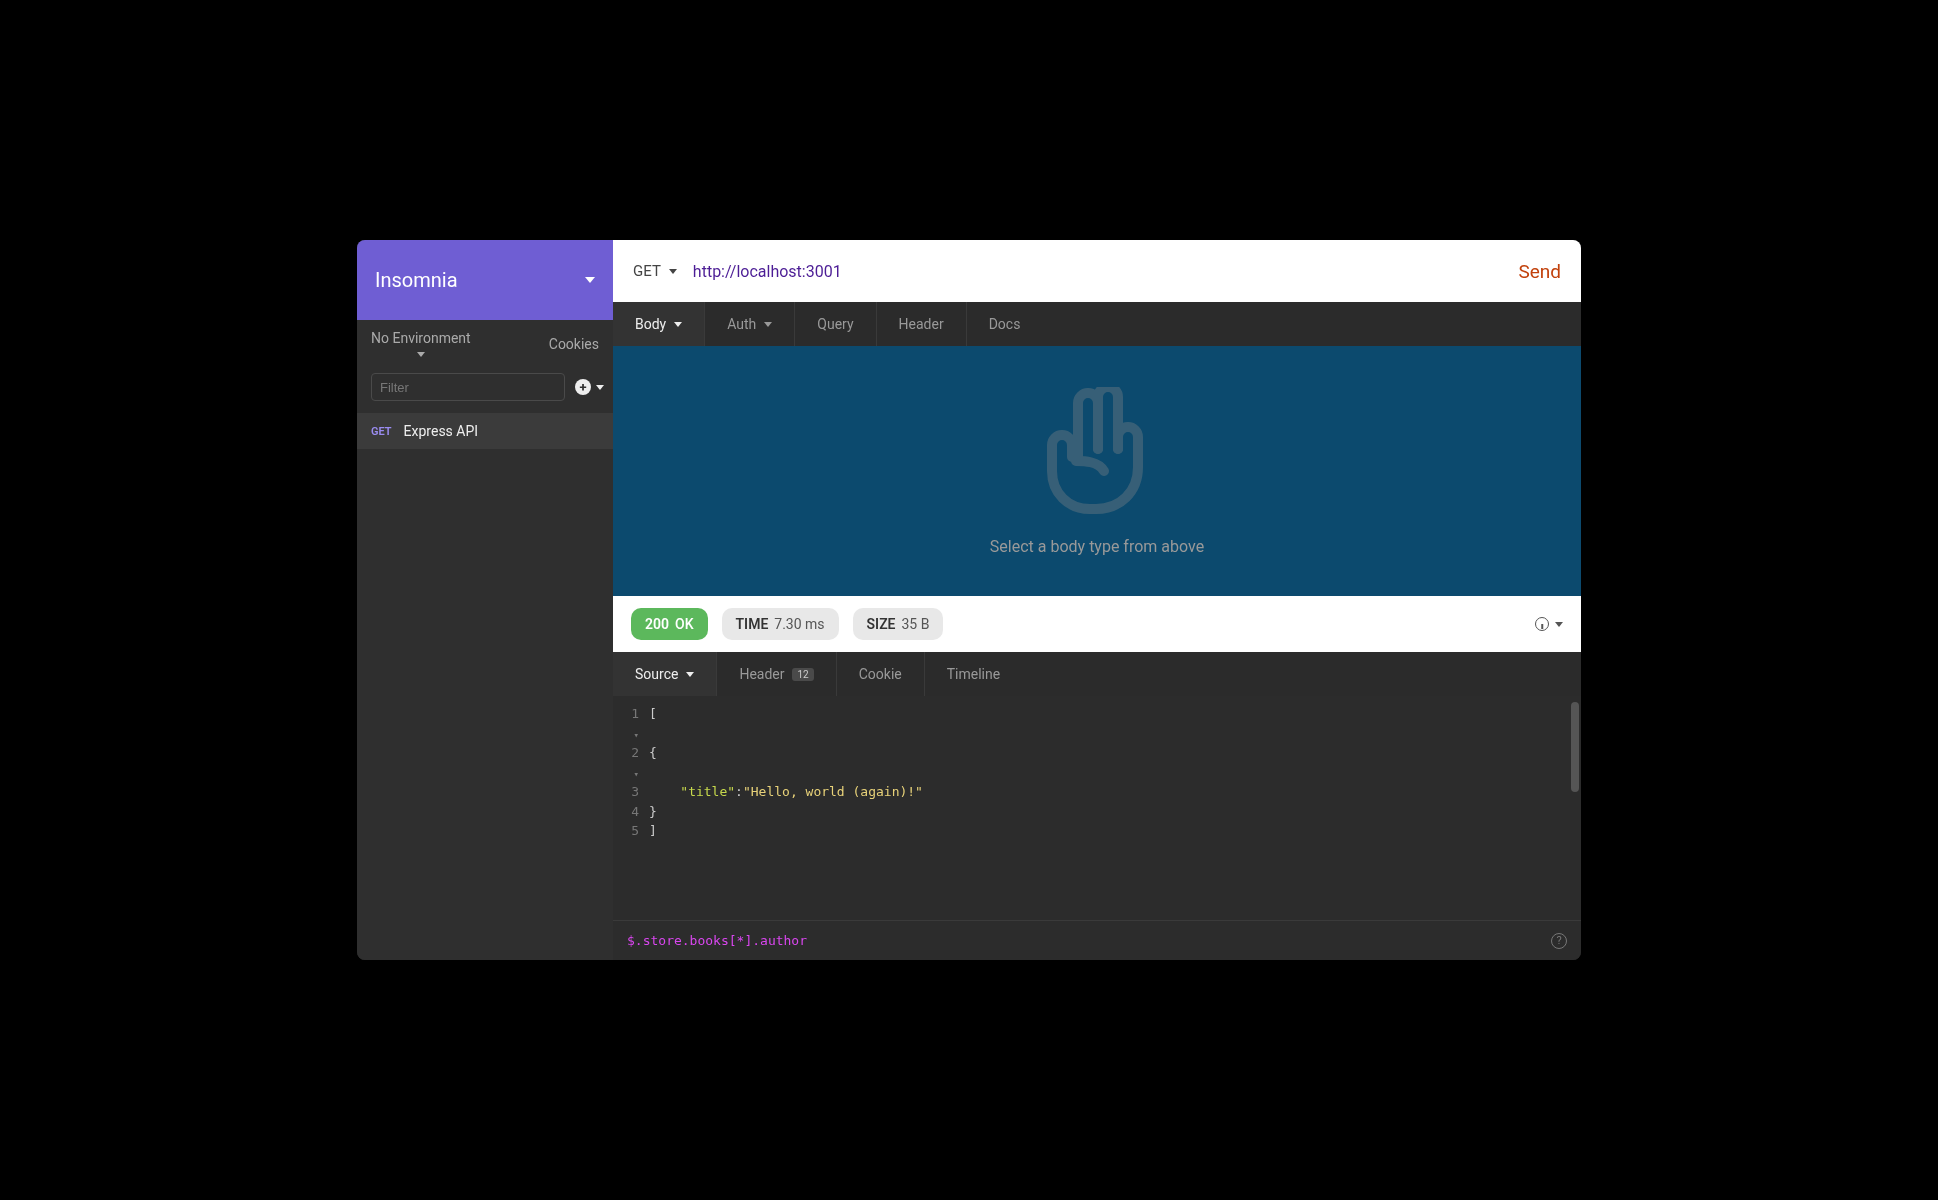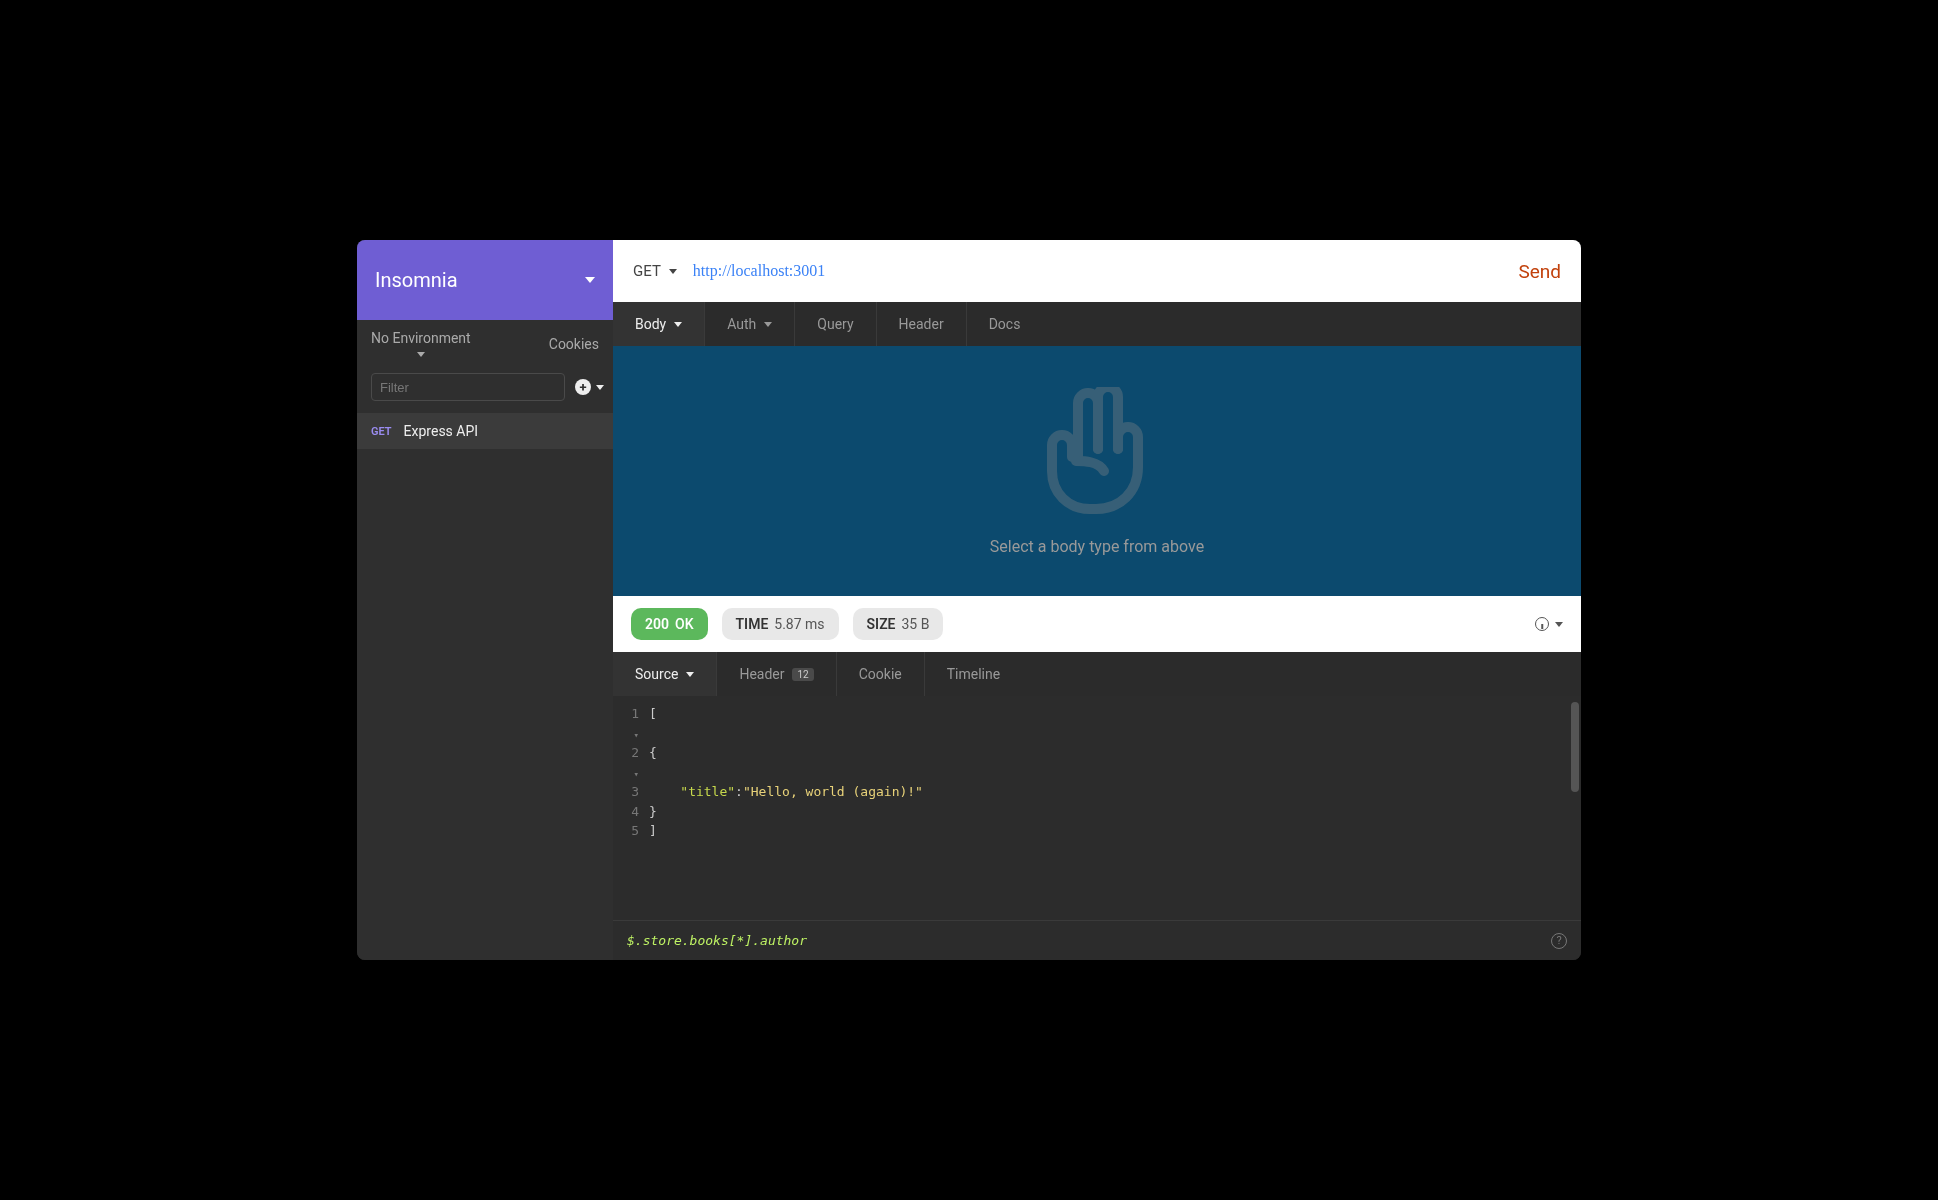--- a/index.html
+++ b/index.html
@@ -115,21 +115,21 @@
   .urlbar {
     background: #fff;
     height: 62px;
     display: flex; align-items: center;
     padding: 0 20px; gap: 16px;
   }
   .method-select {
     display: flex; align-items: center; gap: 8px; cursor: pointer;
     color: #444; font-size: 15px;
   }
-  .urlbar .url { flex: 1; color: #3b82f6; font-size: 16px; font-family: Liberation Serif, serif; }
+  .urlbar .url { flex: 1; color: #4c1d95; font-size: 16px; }
   .send-btn { color: #c2410c; font-size: 19px; cursor: pointer; text-align: right; }
 
   
   .tabs {
     display: flex; align-items: stretch; height: 44px;
     background: #2b2b2b;
   }
   .tab {
     padding: 0 22px;
     display: flex; align-items: center; gap: 8px;
@@ -207,24 +207,23 @@
 
   
   .response-footer {
     border-top: 1px solid #3a3a3a;
     height: 40px;
     display: flex; align-items: center;
     padding: 0 14px; gap: 10px;
     background: #2c2c2c;
   }
   .jsonpath {
-    flex: 1; color: #bef264;
+    flex: 1; color: #d946ef;
     font-family: ui-monospace, Menlo, Consolas, monospace;
     font-size: 13px;
-    font-style: italic;
   }
   .help-icon {
     width: 16px; height: 16px; border: 1.5px solid #777; border-radius: 50%;
     display: flex; align-items: center; justify-content: center;
     color: #777; font-size: 11px; cursor: pointer;
   }
 </style>
 </head>
 <body>
 
@@ -299,21 +298,21 @@
         <div class="hint">Select a body type from above</div>
       </div>
 
       <div class="status-bar">
         <div class="pill green">
           <span class="strong">200</span>
           <span>OK</span>
         </div>
         <div class="pill gray">
           <span class="strong">TIME</span>
-          <span>5.87 ms</span>
+          <span>7.30 ms</span>
         </div>
         <div class="pill gray">
           <span class="strong">SIZE</span>
           <span>35 B</span>
         </div>
         <div class="spacer"></div>
         <div class="clock-btn">
           <span class="clock-icon"></span>
           <span class="caret-down sm"></span>
         </div>

